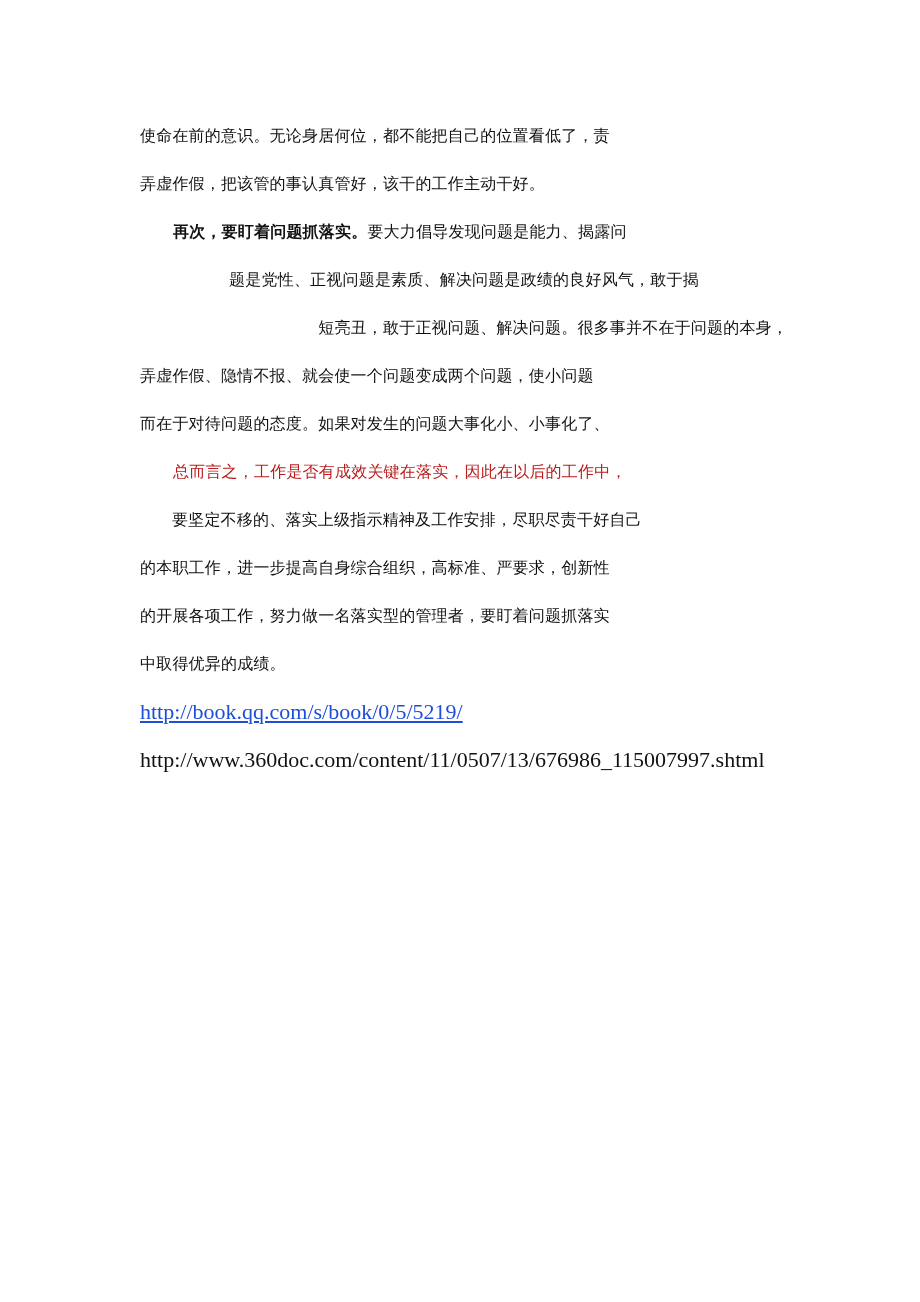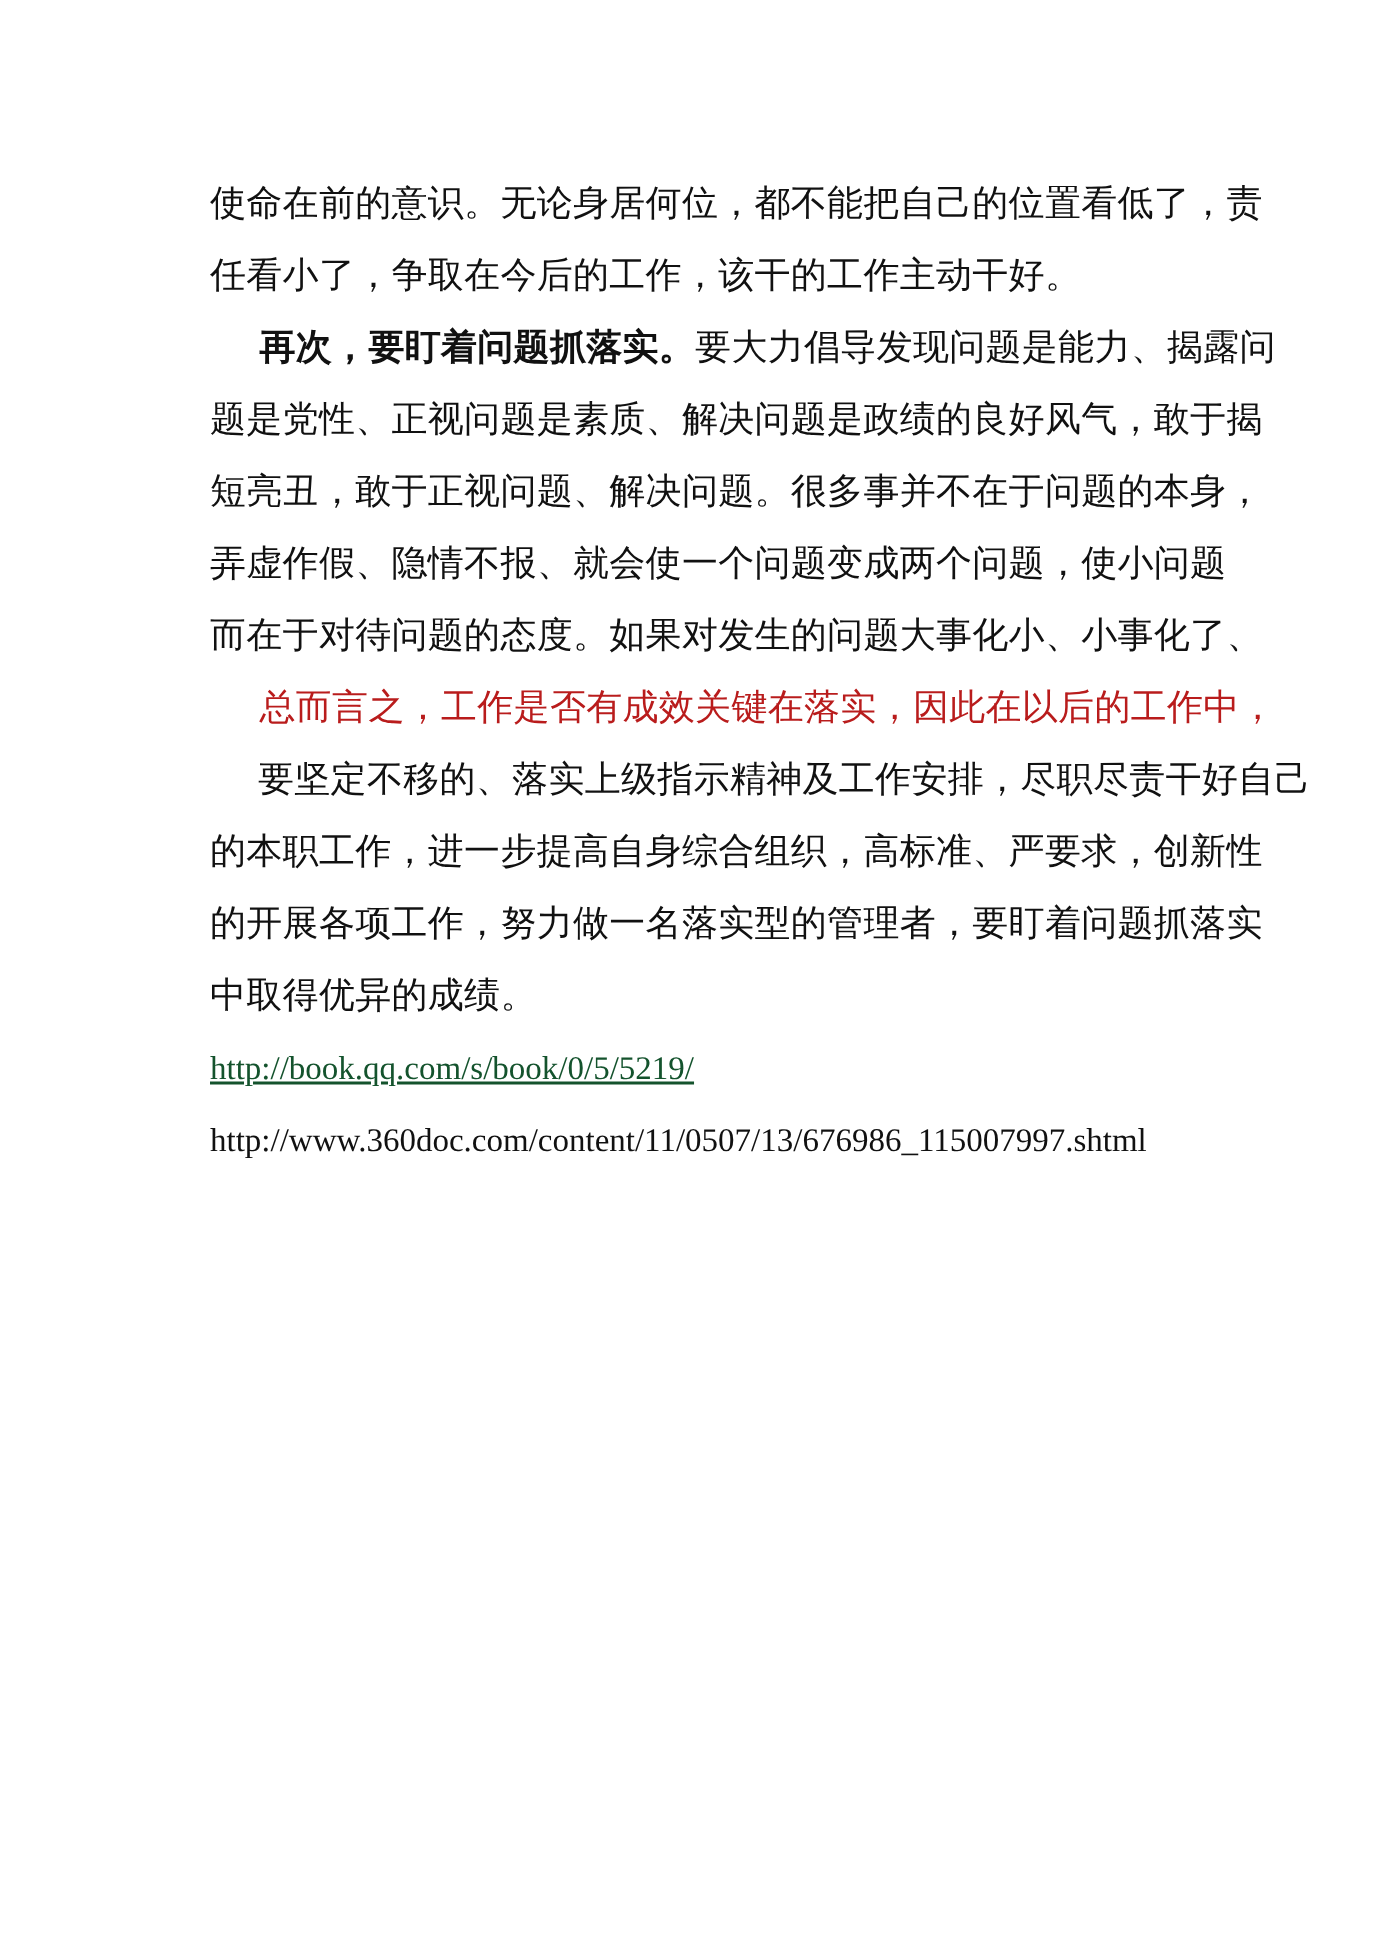--- a/index.html
+++ b/index.html
@@ -17,21 +17,21 @@
   }
   .content {
     position: absolute;
     left: 140px;
     top: 112px;
     width: 648px;
   }
   .line {
     height: 48px;
     line-height: 48px;
-    font-size: 24px;
+    font-size: 16px;
     color: #111111;
     white-space: nowrap;
     letter-spacing: 0.2px;
   }
   .line.indent {
     padding-left: 33px;
   }
   .lead-bold {
     font-weight: bold;
     text-align: center;
@@ -52,31 +52,31 @@
     text-decoration: none;
   }
 </style>
 </head>
 <body>
 
 <div class="page" style="background: rgb(255, 255, 255);">
   <div class="content">
 
     <div class="line" style="color: rgb(17, 17, 17);"><span>使命在前的意识。无论身居何位，都不能把自己的位置看低了，责</span></div>
-    <div class="line" style="color: rgb(17, 17, 17);"><span>任看小了，争取在今后的工作，该干的工作主动干好。</span></div>
+    <div class="line" style="color: rgb(17, 17, 17);"><span>弄虚作假，把该管的事认真管好，该干的工作主动干好。</span></div>
 
     <div class="line indent" style="color: rgb(17, 17, 17);"><span class="lead-bold">再次，要盯着问题抓落实。</span><span>要大力倡导发现问题是能力、揭露问</span></div>
     <div class="line" style="color: rgb(17, 17, 17); text-align: center;"><span>题是党性、正视问题是素质、解决问题是政绩的良好风气，敢于揭</span></div>
     <div class="line" style="color: rgb(17, 17, 17); text-align: right;"><span>短亮丑，敢于正视问题、解决问题。很多事并不在于问题的本身，</span></div>
     <div class="line" style="color: rgb(17, 17, 17);"><span>弄虚作假、隐情不报、就会使一个问题变成两个问题，使小问题</span></div>
     <div class="line" style="color: rgb(17, 17, 17);"><span>而在于对待问题的态度。如果对发生的问题大事化小、小事化了、</span></div>
 
     <div class="line indent" style="color: #b91c1c;"><span>总而言之，工作是否有成效关键在落实，因此在以后的工作中，</span></div>
     <div class="line" style="color: rgb(17, 17, 17); margin-left: 32px;"><span>要坚定不移的、落实上级指示精神及工作安排，尽职尽责干好自己</span></div>
     <div class="line" style="color: rgb(17, 17, 17);"><span>的本职工作，进一步提高自身综合组织，高标准、严要求，创新性</span></div>
     <div class="line" style="color: rgb(17, 17, 17);"><span>的开展各项工作，努力做一名落实型的管理者，要盯着问题抓落实</span></div>
     <div class="line" style="color: rgb(17, 17, 17);"><span>中取得优异的成绩。</span></div>
 
-    <div class="url-line"><a class="link" style="color: #14532d; margin-top: 33px;">http://book.qq.com/s/book/0/5/5219/</a></div>
+    <div class="url-line"><a class="link" style="color: #1d4ed8; margin-top: 33px;">http://book.qq.com/s/book/0/5/5219/</a></div>
     <div class="url-line"><span class="plain-url">http://www.360doc.com/content/11/0507/13/676986_115007997.shtml</span></div>
 
   </div>
 </div>
 
 </body></html>

